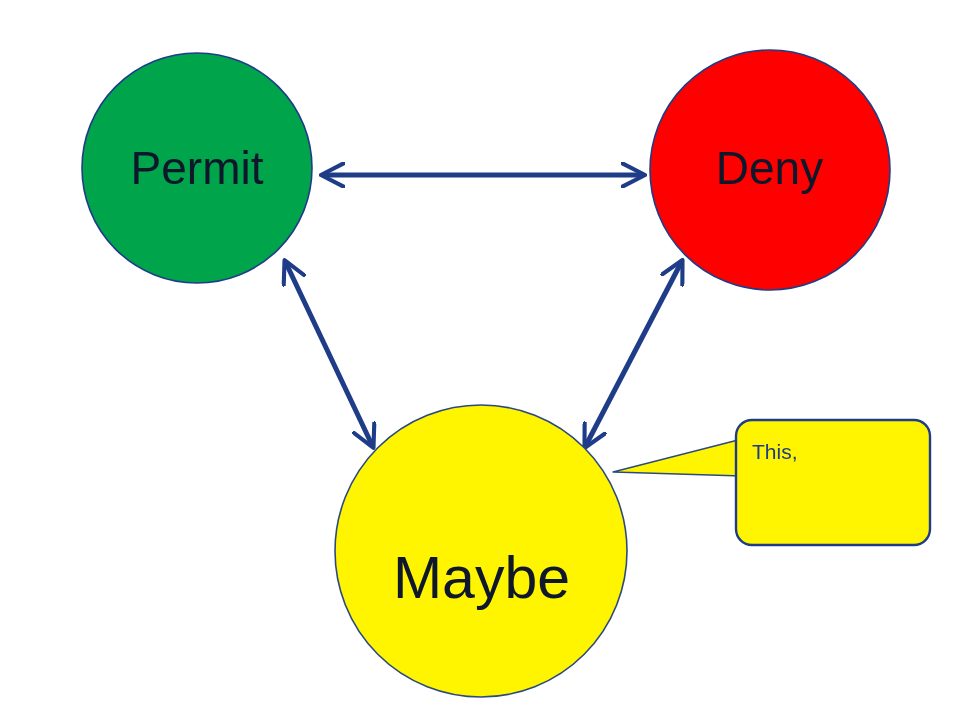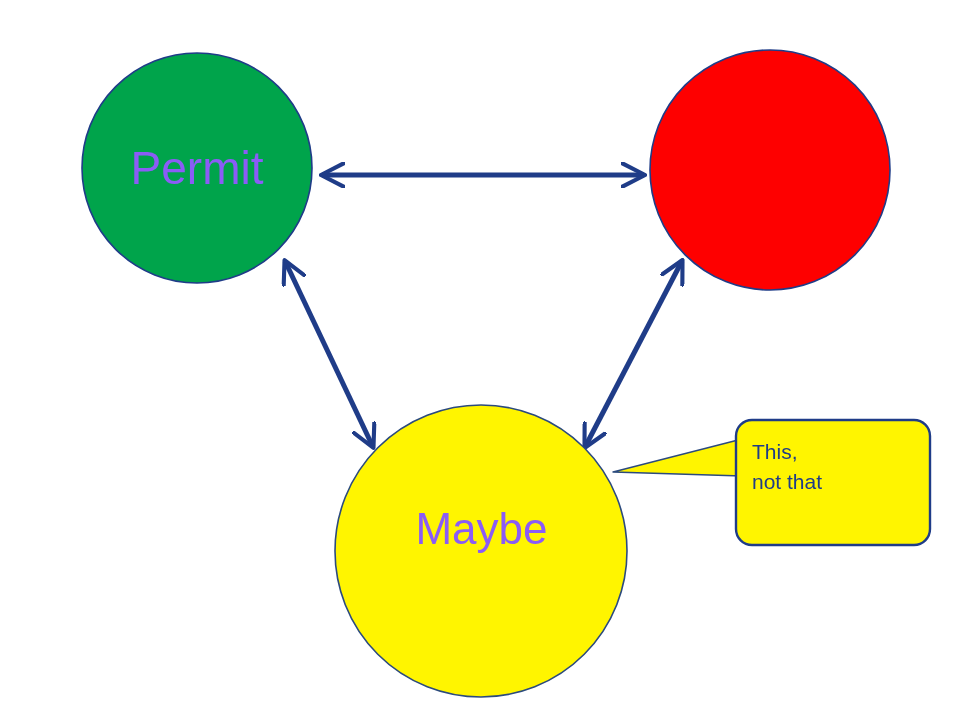--- a/index.html
+++ b/index.html
@@ -19,21 +19,21 @@
   }
   #diagram-svg {
     position: absolute;
     left: 0;
     top: 0;
     width: 960px;
     height: 720px;
   }
   .node-label {
     position: absolute;
-    color: #8b5cf6;
+    color: #0f172a;
     font-family: "Liberation Sans", sans-serif;
     font-weight: 400;
     white-space: nowrap;
     text-align: center;
     line-height: 1;
     pointer-events: none;
   }
   #label-permit {
     left: 82px;
     top: 145px;
@@ -41,23 +41,23 @@
     font-size: 46px;
   }
   #label-deny {
     left: 650px;
     top: 145px;
     width: 239px;
     font-size: 46px;
   }
   #label-maybe {
     left: 336px;
-    top: 507px;
+    top: 549px;
     width: 291px;
-    font-size: 44px;
+    font-size: 59px;
   }
   #callout-text {
     position: absolute;
     left: 752px;
     top: 437px;
     width: 170px;
     color: #1F3C88;
     font-family: "Liberation Sans", sans-serif;
     font-size: 21px;
     line-height: 1.45;
@@ -97,21 +97,21 @@
     </g>
 
     <g>
       <path id="callout-tail" d="M 613 472 L 742 439 L 742 476 Z" fill="#FFF500" stroke="#2B4A7E" stroke-width="1.4" stroke-linejoin="round"></path>
       <rect id="callout-body" x="736" y="420" width="194" height="125" rx="16" ry="16" fill="#FFF500" stroke="#1F3C88" stroke-width="2.4"></rect>
     </g>
   </svg>
 
   <div class="node-label" id="label-permit">Permit</div>
 
+  <div class="node-label" id="label-deny">Deny</div>
 
   <div class="node-label" id="label-maybe">Maybe</div>
 
   <div id="callout-text">
     <div>This,</div>
-    <div>not that</div>
   </div>
 
 </div>
 
 </body></html>

